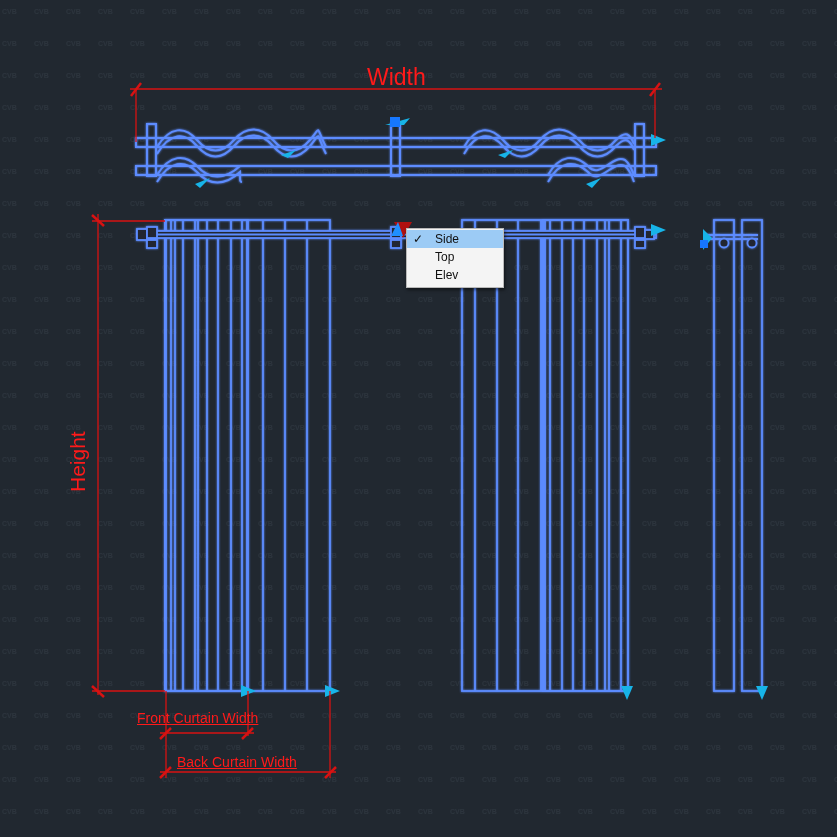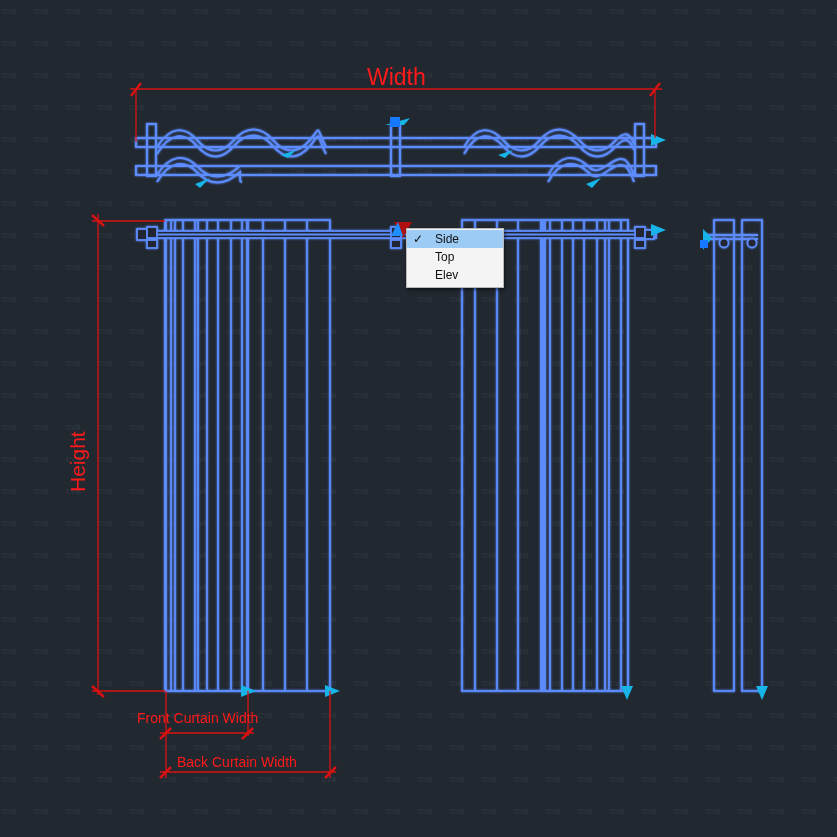--- a/index.html
+++ b/index.html
@@ -10,22 +10,22 @@
     background:#f4f4f4; border:1px solid #b9b9b9; box-shadow:1px 2px 3px rgba(0,0,0,0.5);
     font-size:12px; color:#111;
   }
   .menu-item { position:relative; height:18px; line-height:18px; padding-left:28px; cursor:default; }
   .menu-item.selected { background:#9ccbf5; }
   .menu-item .check { position:absolute; left:6px; top:0; font-size:12px; color:#111; }
   .menu-list { padding-top:1px; }
   .dim-label { position:absolute; color:#ff1a1a; white-space:nowrap; }
   .lbl-width { left:367px; top:64px; font-size:23px; }
   .lbl-height { left:56px; top:446px; font-size:21px; transform:rotate(-90deg); transform-origin:left top; top:492px; left:66px; }
-  .lbl-front { left:137px; top:710px; font-size:14px; }
-  .lbl-back { left:177px; top:754px; font-size:14px; }
+  .lbl-front { left:137px; top:710px; font-size:14px;text-decoration:underline; }
+  .lbl-back { left:177px; top:754px; font-size:14px;text-decoration:underline; }
 </style>
 </head>
 <body>
 
 <svg id="canvas" viewBox="0 0 837 837" xmlns="http://www.w3.org/2000/svg">
   <defs>
     <pattern id="wmPat" x="0" y="0" width="32" height="32" patternUnits="userSpaceOnUse">
       <text x="2" y="14" font-size="7" font-family="Liberation Sans, sans-serif" fill="#2c343d" font-weight="bold">CVB</text>
     </pattern>
     <filter id="glow" x="-20%" y="-20%" width="140%" height="140%">

